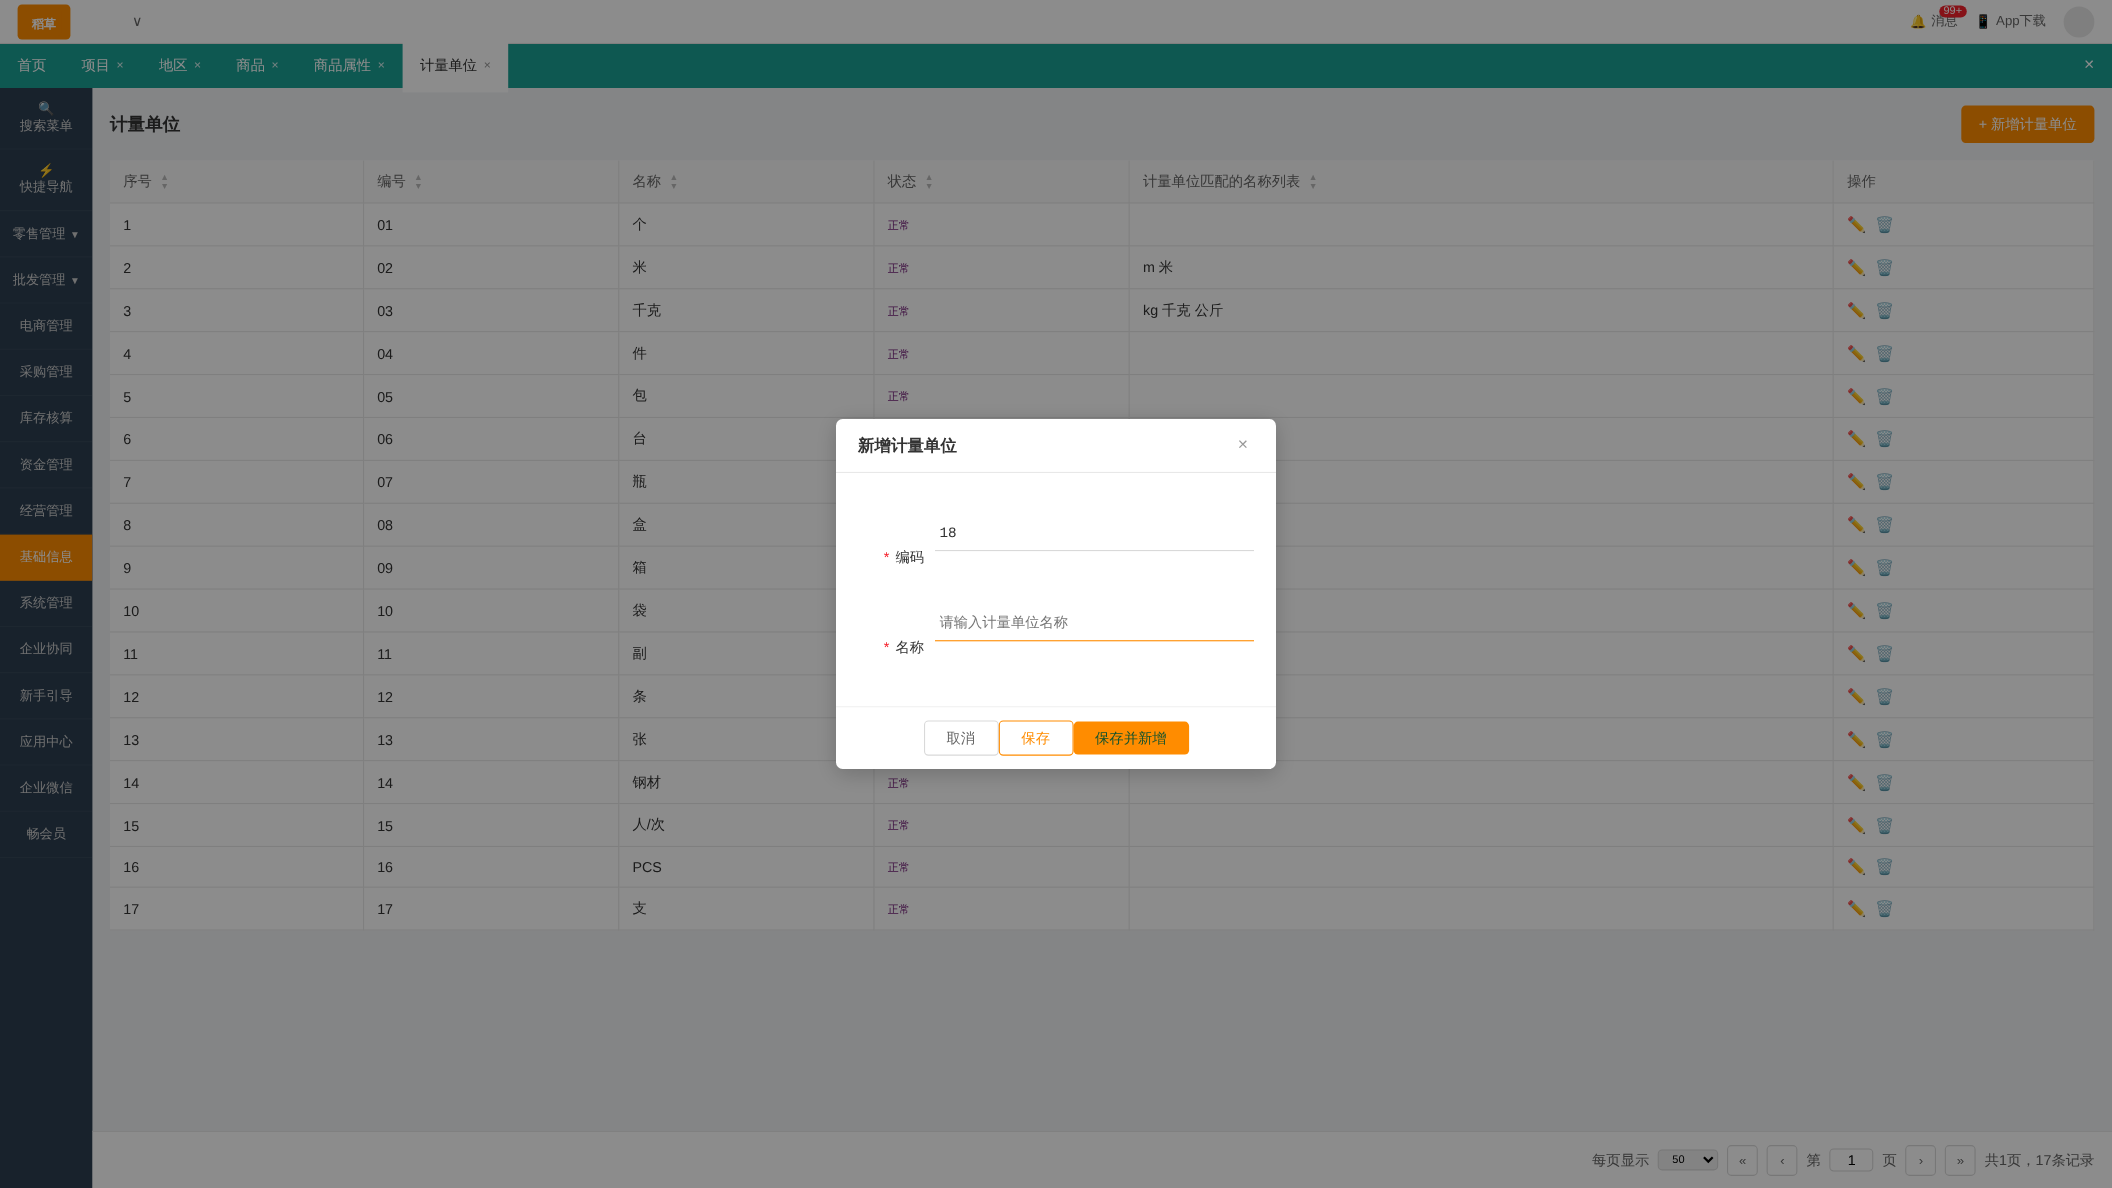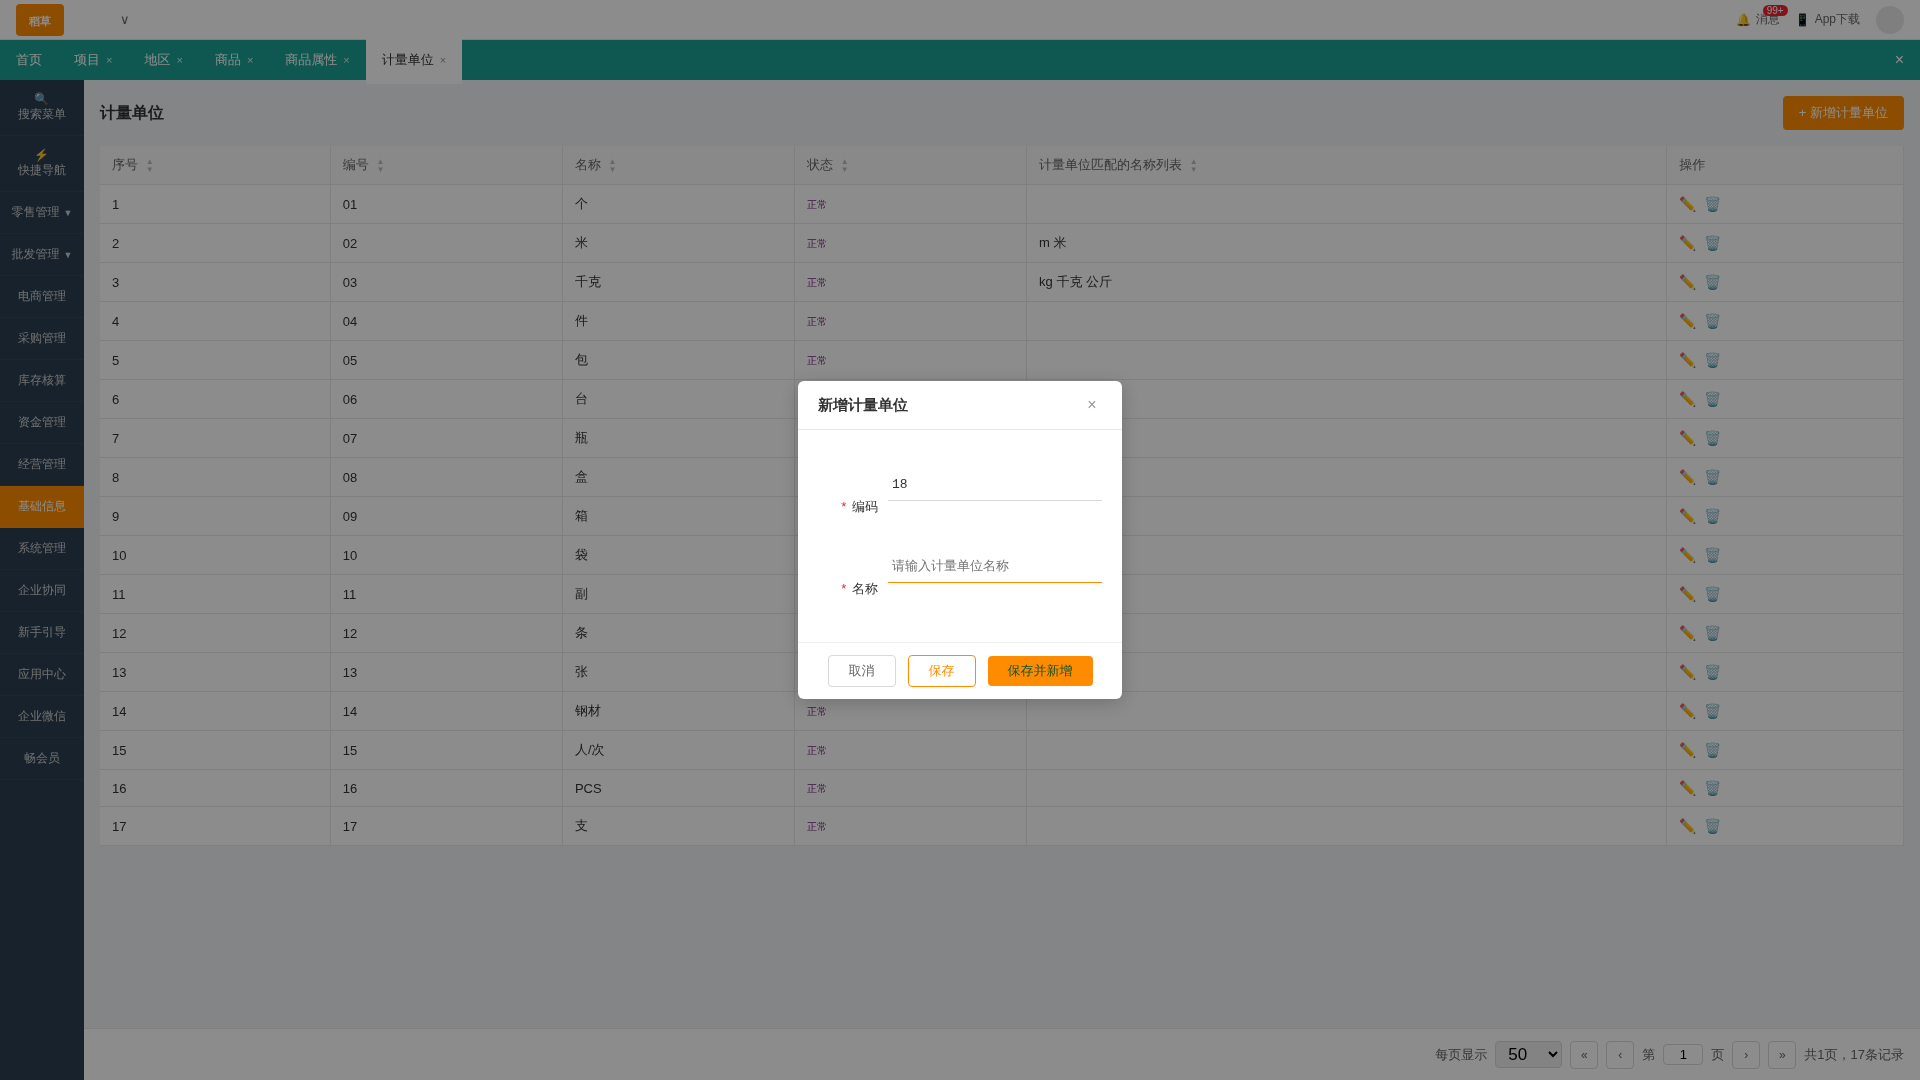--- a/index.html
+++ b/index.html
@@ -246,21 +246,21 @@
       padding: 0 16px;
       gap: 8px;
       border-top: 1px solid #e8e8e8;
       font-size: 13px;
       color: #666;
     }
     .page-size-select {
       border: 1px solid #d9d9d9;
       border-radius: 4px;
       padding: 2px 8px;
-      font-size: 17px;
+      font-size: 10px;
       cursor: pointer;
     }
     .page-btn {
       width: 28px;
       height: 28px;
       display: flex;
       align-items: center;
       justify-content: center;
       border: 1px solid #d9d9d9;
       border-radius: 4px;
@@ -283,21 +283,21 @@
       top: 0; left: 0; right: 0; bottom: 0;
       background: rgba(0,0,0,0.45);
       display: flex;
       align-items: center;
       justify-content: center;
       z-index: 1000;
     }
     .modal {
       background: #fff;
       border-radius: 6px;
-      width: 324px;
+      width: 400px;
       box-shadow: 0 4px 20px rgba(0,0,0,0.2);
     }
     .modal-header {
       padding: 14px 20px;
       border-bottom: 1px solid #e8e8e8;
       display: flex;
       align-items: center;
       justify-content: space-between;
     }
     .modal-title {
@@ -347,21 +347,20 @@
       font-family: Liberation Mono, monospace;
     }
     .form-input.active-input {
       border-bottom-color: #ff8c00;
     }
     .modal-footer {
       padding: 12px 20px;
       display: flex;
       align-items: center;
       justify-content: center;
-      gap: 12px;
       border-top: 1px solid #f0f0f0;
     }
     .btn-cancel {
       padding: 6px 20px;
       border: 1px solid #d9d9d9;
       border-radius: 4px;
       background: #fff;
       color: #666;
       cursor: pointer;
       font-size: 13px;

